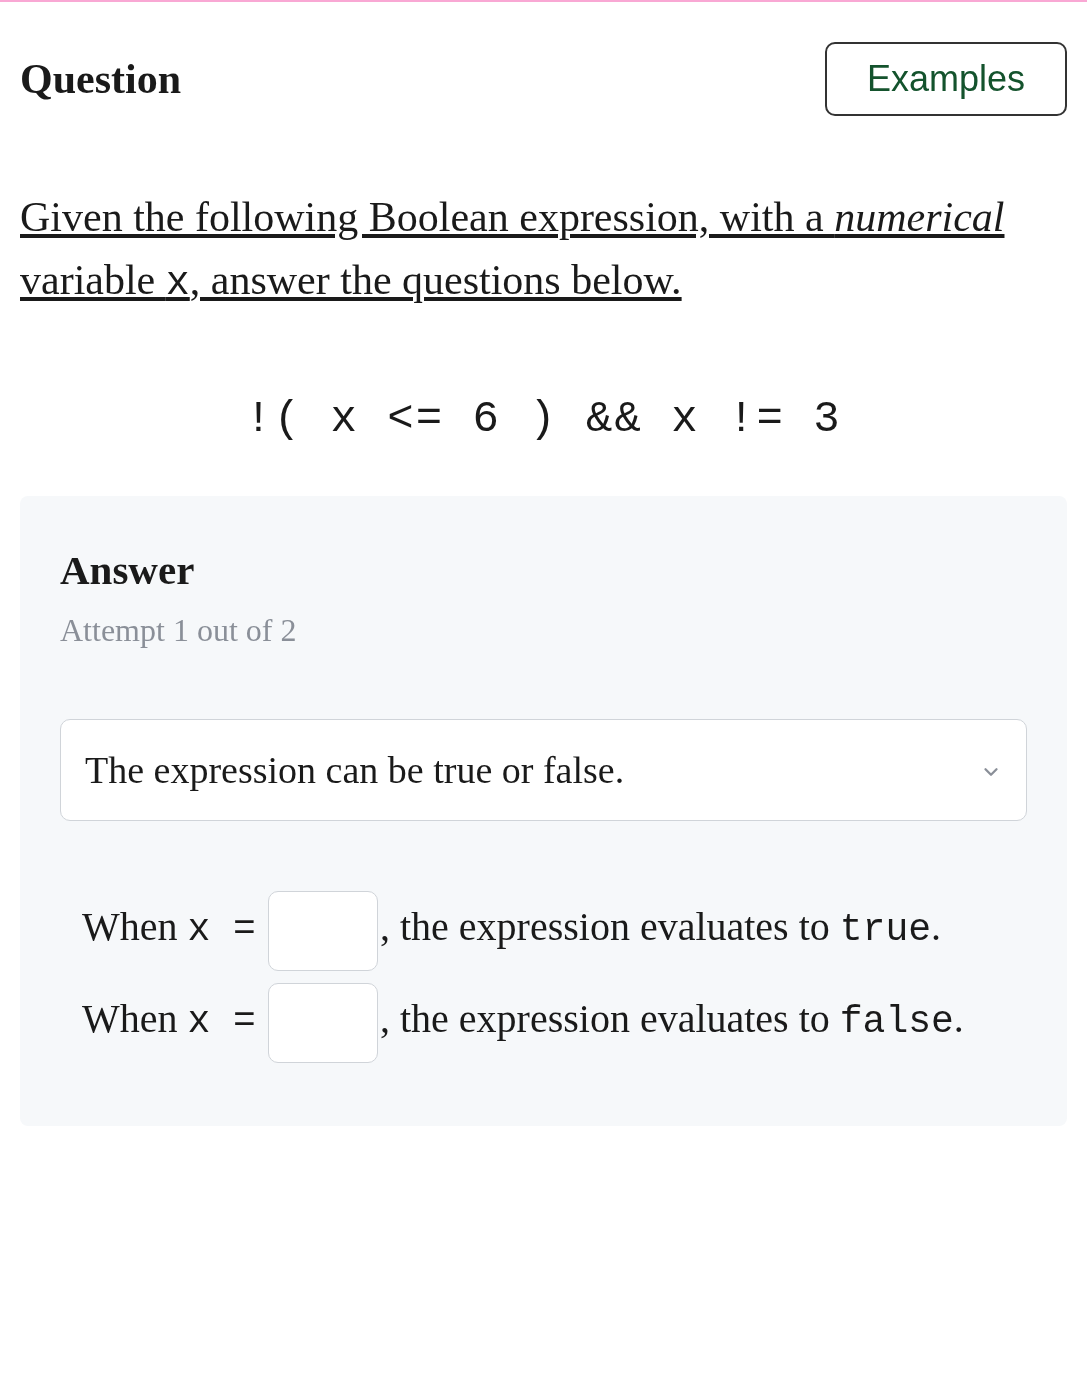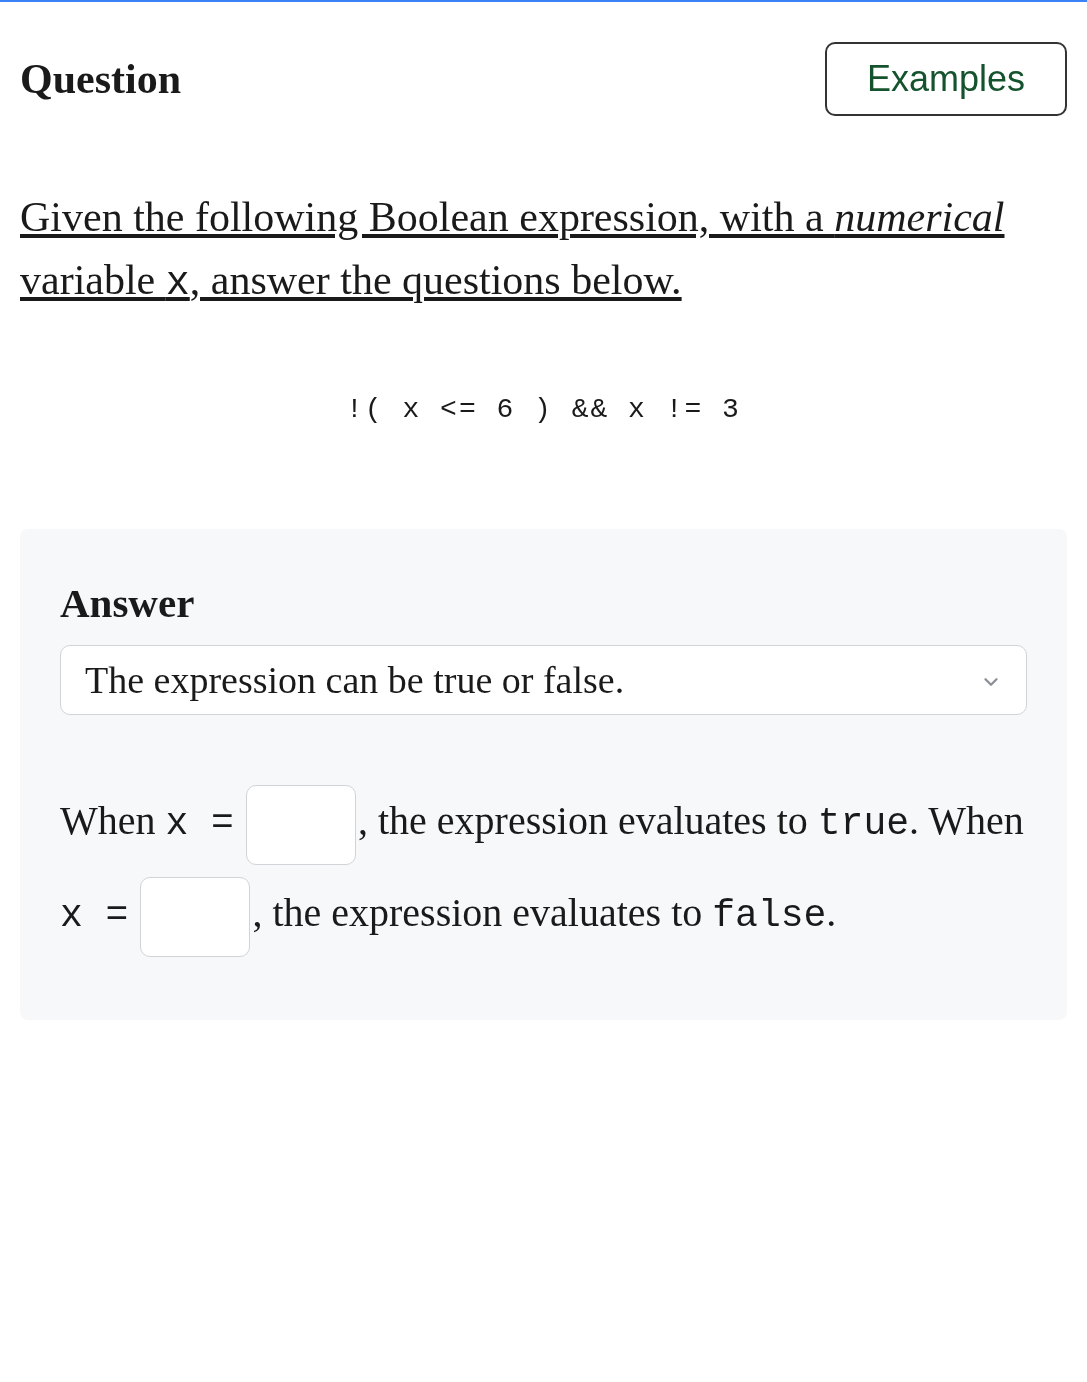--- a/index.html
+++ b/index.html
@@ -8,21 +8,21 @@
       padding: 0;
     }
     body {
       font-family: Georgia, 'Times New Roman', serif;
       background: #fff;
       color: #1a1a1a;
       width: 1087px;
       padding: 0;
     }
     .container {
-      border-top: 2px solid #3b82f6;
+      border-top: 2px solid #f9a8d4;
       padding: 40px 20px 60px 20px;
     }
     .header-row {
       display: flex;
       justify-content: space-between;
       align-items: center;
       margin-bottom: 70px;
     }
     .question-title {
       font-size: 42px;
@@ -47,23 +47,23 @@
     }
     .prompt em {
       font-style: italic;
     }
     .prompt .code-inline {
       font-family: 'Courier New', monospace;
       font-size: 40px;
     }
     .expression {
       font-family: 'Courier New', monospace;
-      font-size: 28px;
+      font-size: 44px;
       text-align: center;
-      margin-bottom: 104px;
+      margin-bottom: 52px;
       letter-spacing: 2px;
     }
     .answer-box {
       background: #f6f8fa;
       border-radius: 8px;
       padding: 50px 40px 60px 40px;
     }
     .answer-title {
       font-size: 41px;
       font-weight: bold;
@@ -75,32 +75,33 @@
       margin-bottom: 70px;
     }
     .dropdown {
       display: flex;
       align-items: center;
       justify-content: space-between;
       width: 100%;
       background: #fff;
       border: 1px solid #d0d4d9;
       border-radius: 10px;
-      padding: 12px 24px;
+      padding: 28px 24px;
       font-size: 38px;
       font-family: Georgia, serif;
       cursor: pointer;
       margin-bottom: 60px;
     }
     .chevron {
       color: #8a8f98;
     }
     .fill-sentence {
       font-size: 40px;
       line-height: 2.3;
+      margin-left: 22px;
     }
     .fill-sentence .code-inline {
       font-family: 'Courier New', monospace;
       font-size: 38px;
     }
     .blank-input {
       display: inline-block;
       width: 110px;
       height: 80px;
       background: #fff;
@@ -123,20 +124,21 @@
   </div>
 
   <div class="prompt">
     <span>Given the following Boolean expression, with a </span><em>numerical</em><span> variable </span><span class="code-inline">x</span><span>, answer the questions below.</span>
   </div>
 
   <div class="expression">!( x &lt;= 6 ) &amp;&amp; x != 3</div>
 
   <div class="answer-box">
     <div class="answer-title">Answer</div>
+    <div class="attempt-text">Attempt 1 out of 2</div>
 
     <div class="dropdown">
       <span>The expression can be true or false.</span>
       <span class="chevron">
         <svg width="22" height="22" viewBox="0 0 24 24" fill="none" stroke="currentColor" stroke-width="2.5" stroke-linecap="round" stroke-linejoin="round">
             <polyline points="6 9 12 15 18 9"></polyline>
           </svg>
       </span>
     </div>
 

